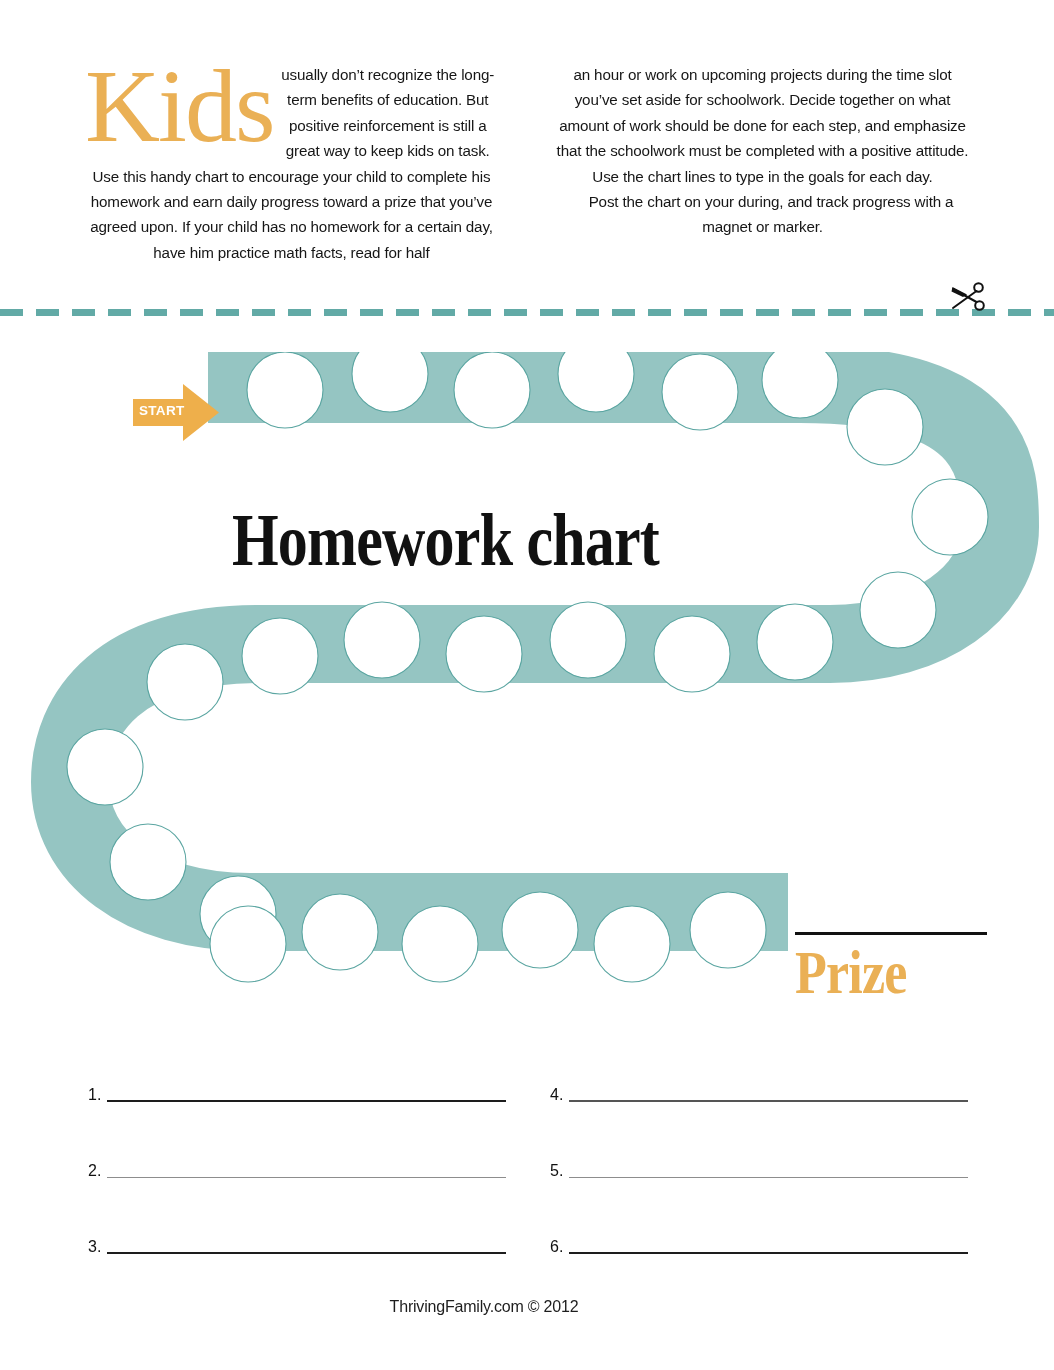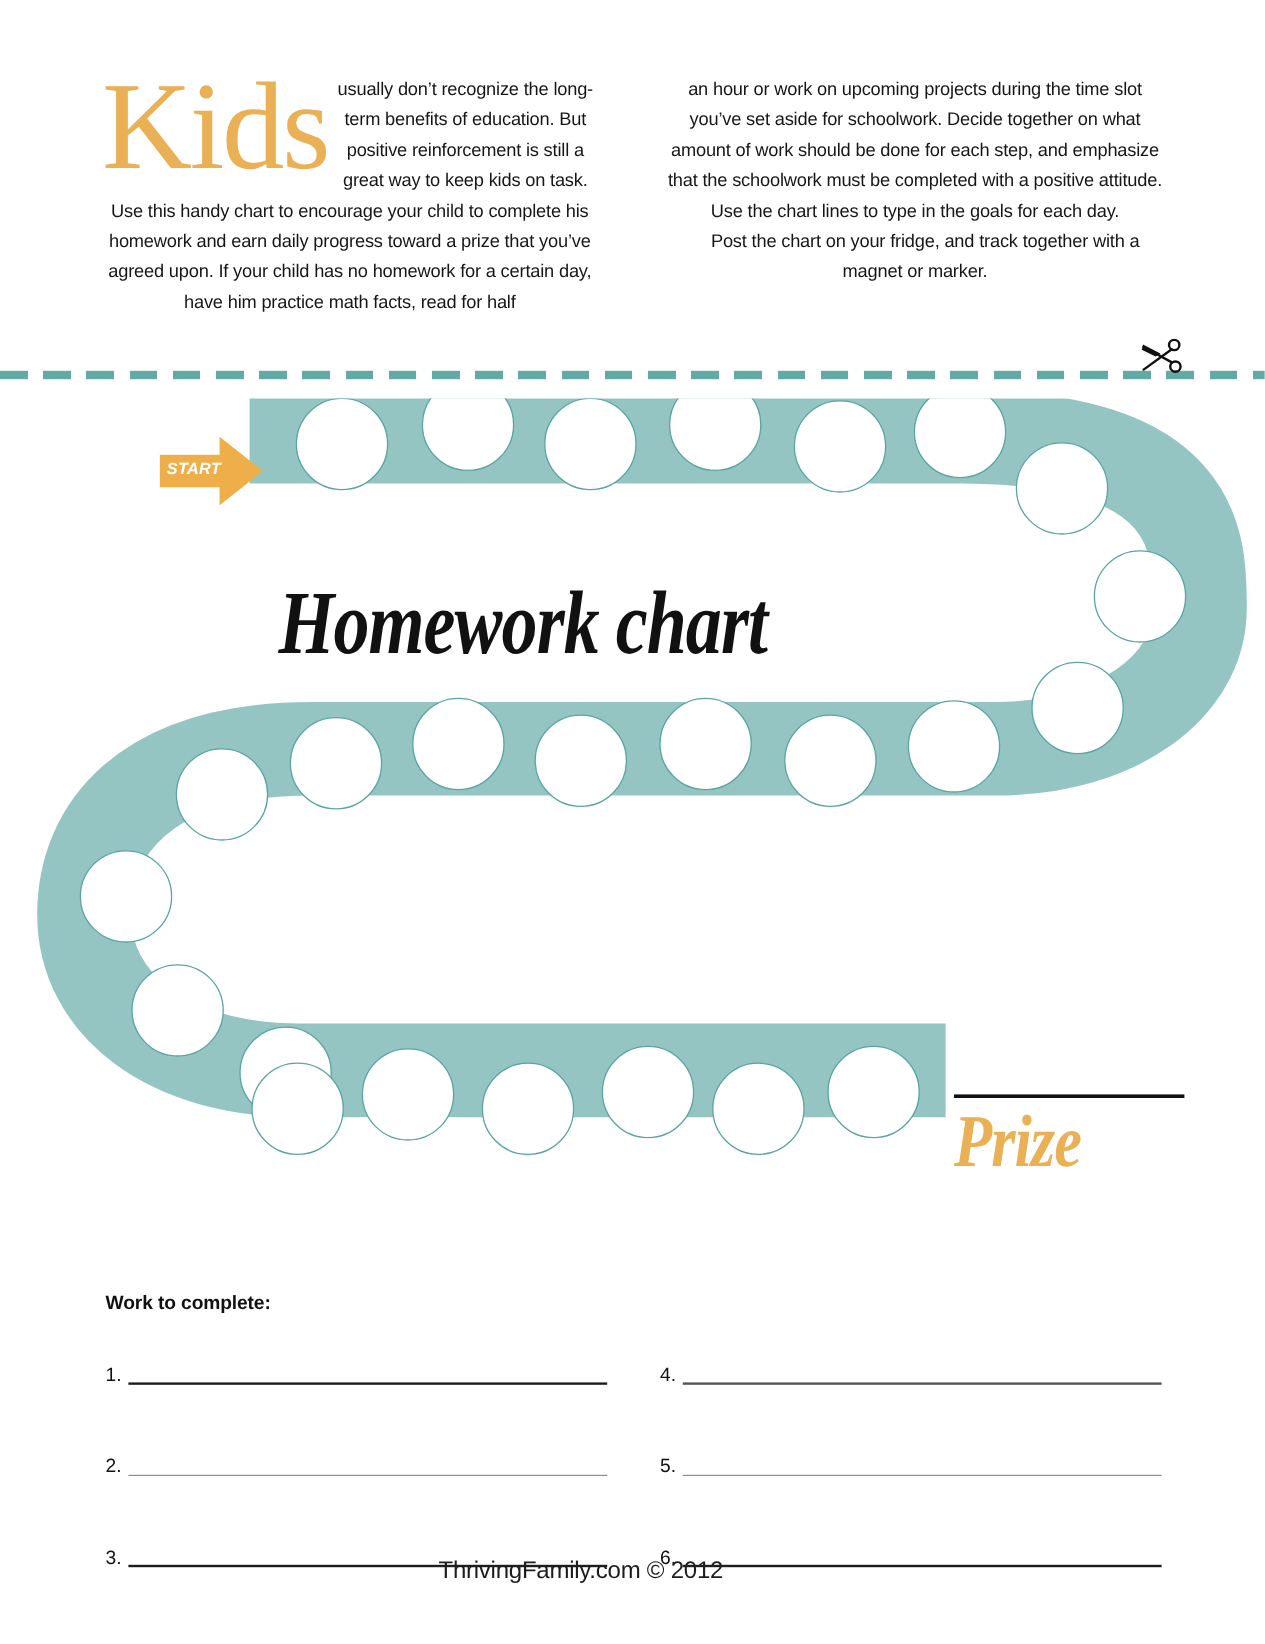--- a/index.html
+++ b/index.html
@@ -69,24 +69,23 @@
     left: 948px;
     top: 281px;
     width: 46px;
     height: 34px;
   }
 
   
   #board {
     position: absolute;
     left: 0;
-    top: 332px;
+    top: 352px;
     width: 1054px;
     height: 700px;
-    font-style: italic;
   }
 
   
   #start-arrow {
     position: absolute;
     left: 133px;
     top: 32px;
     width: 86px;
     height: 57px;
   }
@@ -211,36 +210,36 @@
 
   
   #footer-credit {
     position: absolute;
     left: 0;
     top: 1298px;
     width: 1054px;
     text-align: center;
     padding-right: 86px;
     box-sizing: border-box;
-    font-size: 20px;
+    font-size: 16px;
     color: #1d1d1d;
     letter-spacing: -0.2px;
   }
 </style>
 </head>
 <body>
 
 <div id="intro">
   <div id="intro-cols">
     <p class="body-p">
       <span class="dropcap">Kids</span><span>usually don’t recognize the long-term benefits of education. But positive reinforcement is still a great way to keep kids on task. Use this handy chart to encourage your child to complete his homework and earn daily progress toward a prize that you’ve agreed upon. If your child has no homework for a certain day, have him practice math facts, read for half</span>
     </p>
     <div id="col-right">
       <p class="body-p">an hour or work on upcoming projects during the time slot you’ve set aside for schoolwork. Decide together on what amount of work should be done for each step, and emphasize that the schoolwork must be completed with a positive attitude. Use the chart lines to type in the goals for each day.</p>
-      <p class="body-p">Post the chart on your fridge, and track together with a magnet or marker.</p>
+      <p class="body-p">Post the chart on your during, and track progress with a magnet or marker.</p>
     </div>
   </div>
 </div>
 
 <div id="cutline"></div>
 <svg id="scissors" viewBox="0 0 46 34">
   <g fill="none" stroke="#111111" stroke-width="2">
     <circle cx="30.5" cy="6.5" r="4.3"></circle>
     <circle cx="31.5" cy="24.5" r="4.3"></circle>
     <path d="M28.5 10 L5 27" stroke-linecap="round"></path>
@@ -327,21 +326,20 @@
   
 
   
   <div id="prize-block">
     <div id="prize-line"></div>
     <div id="prize-label">Prize</div>
   </div>
 </div>
 
 <div id="work-section">
-  <div id="work-heading">Work to complete:</div>
   <div class="work-grid">
     <div class="work-item dark">
       <span class="work-num">1.</span>
       <span class="work-line"></span>
     </div>
     <div class="work-item">
       <span class="work-num">4.</span>
       <span class="work-line"></span>
     </div>
 

